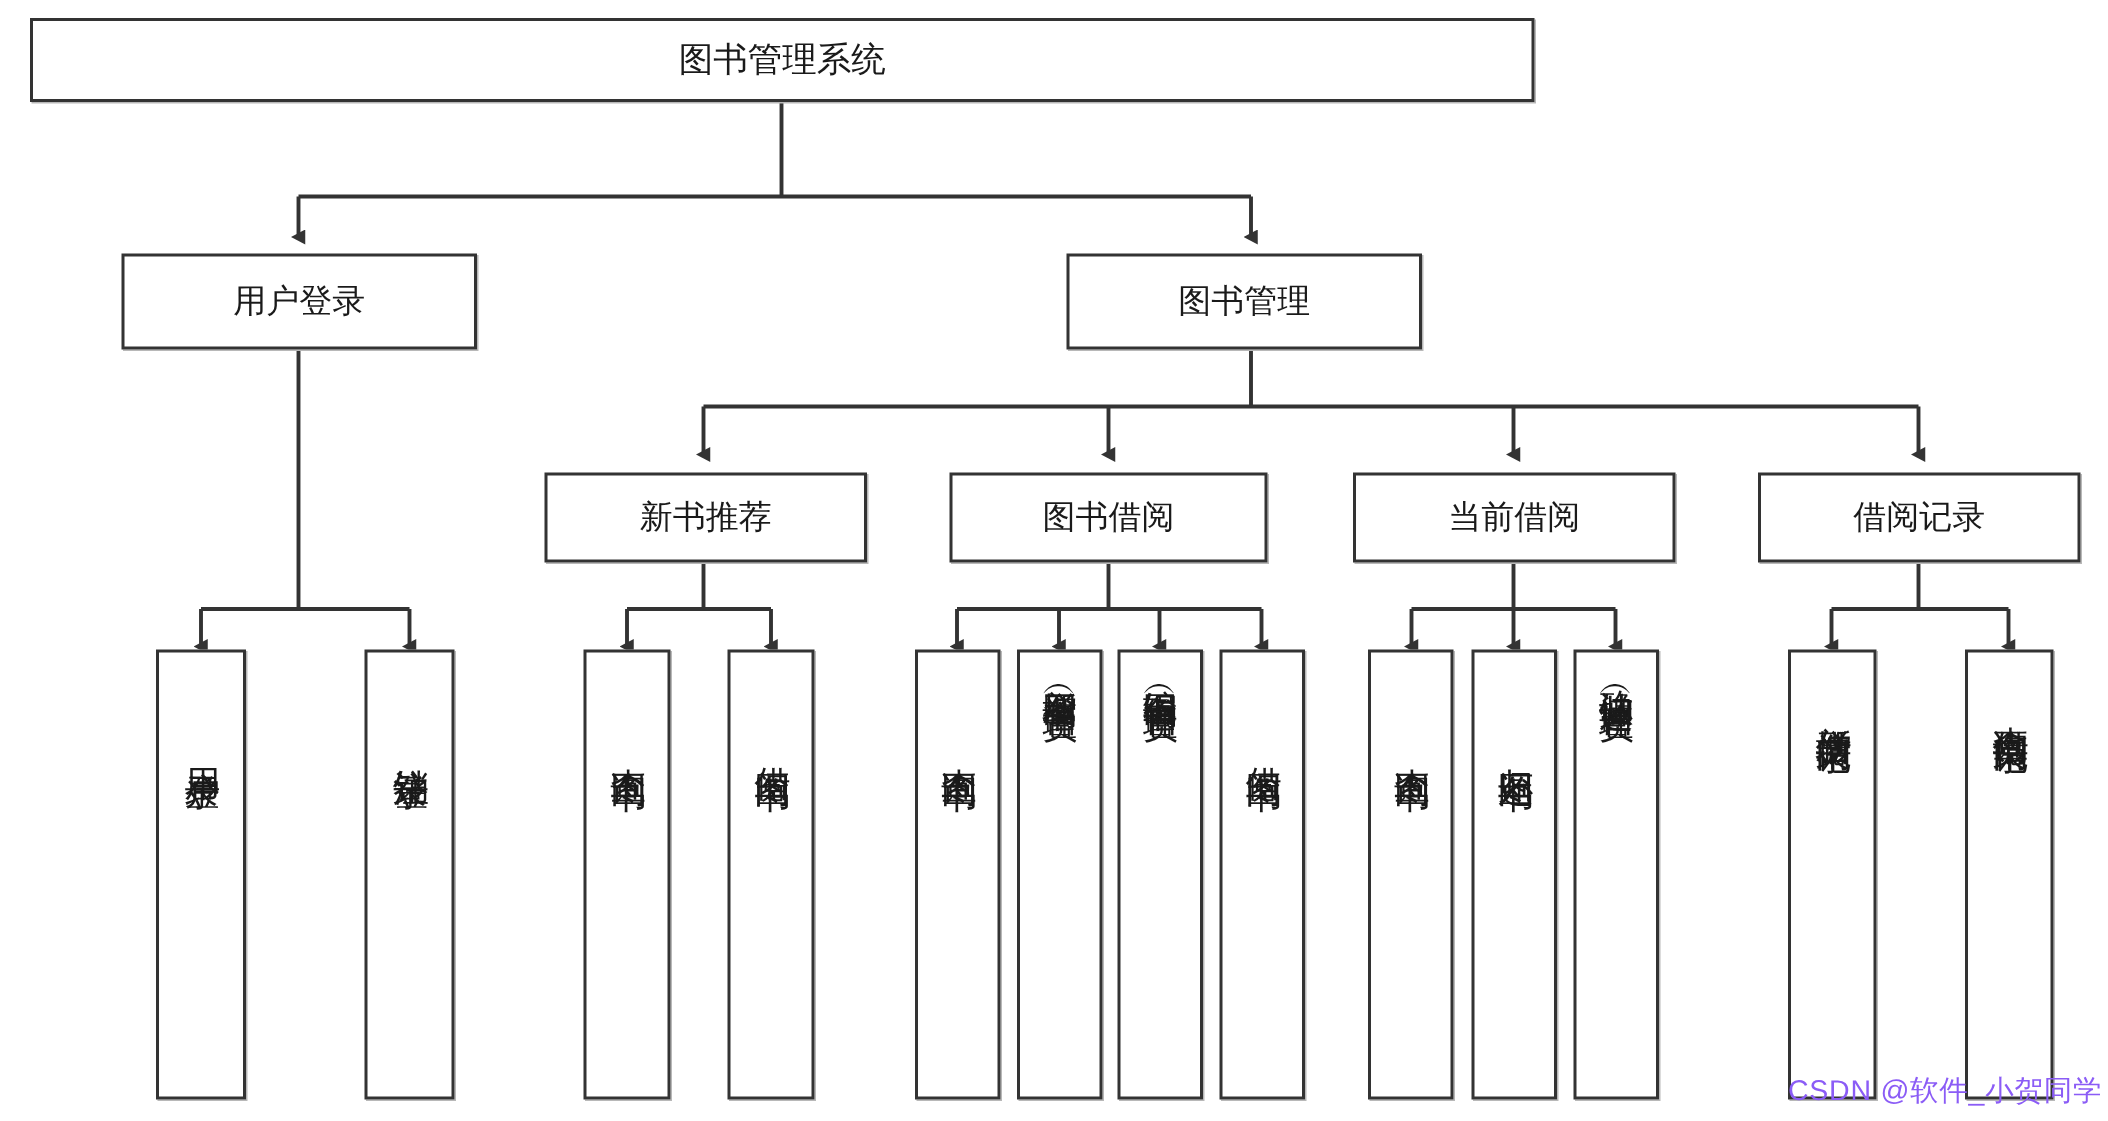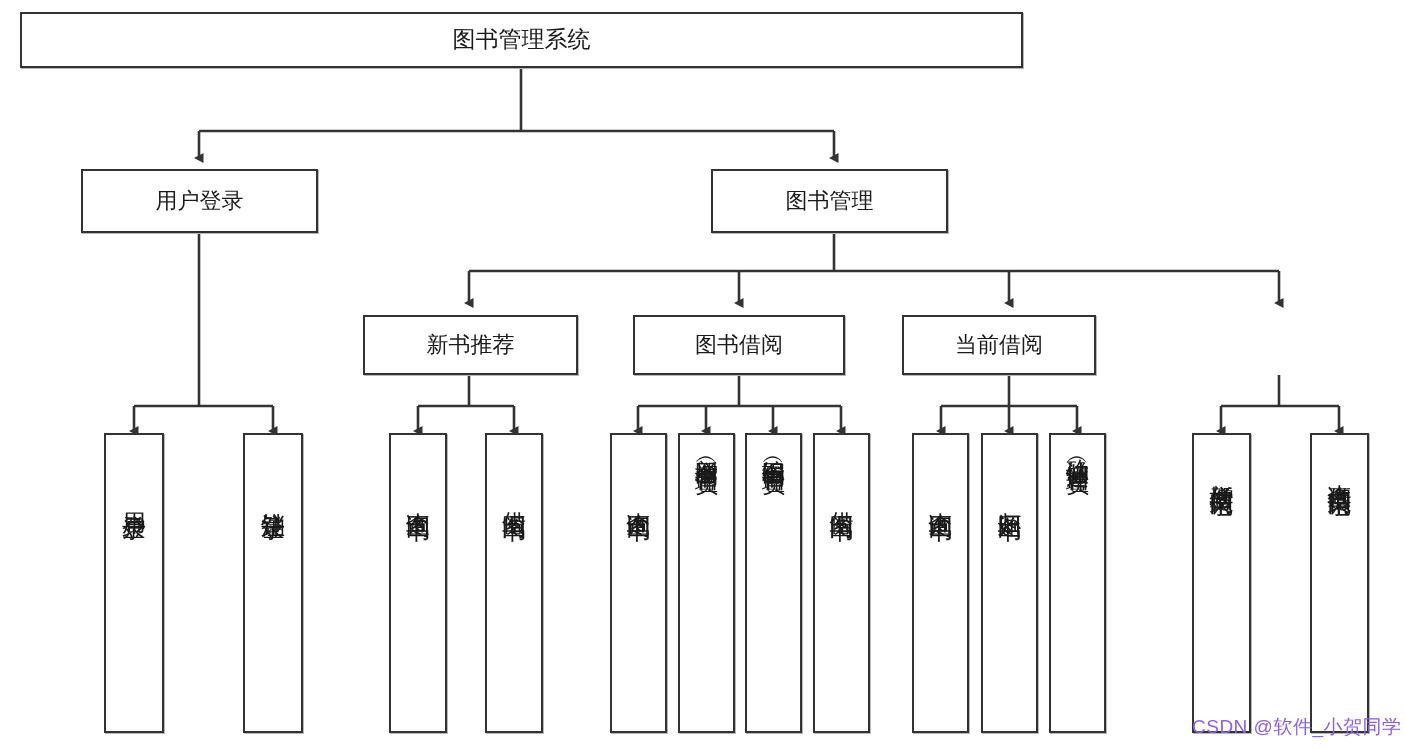--- a/index.html
+++ b/index.html
@@ -140,22 +140,25 @@
   <div class="node h" style="left:363px; top:315px; width:215px; height:60px;">
     <span class="lbl">新书推荐</span>
   </div>
 
   <div class="node h" style="left:711px; top:169px; width:237px; height:64px;">
     <span class="lbl">图书管理</span>
   </div>
   <div class="node h" style="left:633px; top:315px; width:212px; height:60px;">
     <span class="lbl">图书借阅</span>
   </div>
-  <div class="node h" style="left:902px; top:315px; width:194px; height:60px;">
+  <div class="node h" style="left:902px; top:315px; width:215px; height:60px;">
     <span class="lbl">当前借阅</span>
+  </div>
+  <div class="node h" style="left:1172px; top:315px; width:215px; height:60px;">
+    <span class="lbl">借阅记录</span>
   </div>
 
   <div class="node v" style="left:104px; top:433px; width:60px; height:300px; padding-top:58px;">
     <span class="lbl">用户登录</span>
   </div>
   <div class="node v" style="left:243px; top:433px; width:60px; height:300px; padding-top:58px;">
     <span class="lbl">注销登录</span>
   </div>
 
   <div class="node v" style="left:389px; top:433px; width:58px; height:300px; padding-top:58px;">

